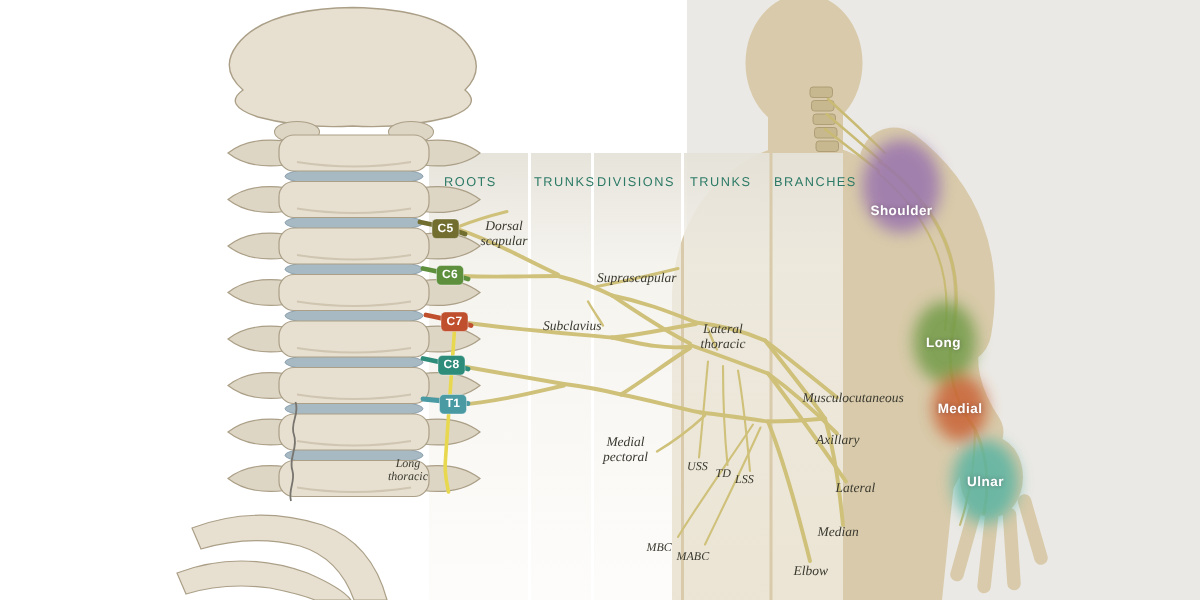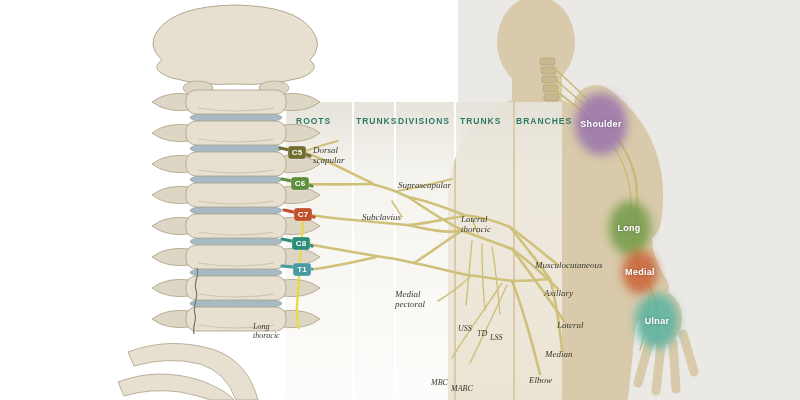--- a/index.html
+++ b/index.html
@@ -1,24 +1,24 @@
 <!DOCTYPE html>
 <html><head>
 <meta charset="utf-8">
 <style>
   html,body{margin:0;padding:0;background:#fff;}
   .stage{position:relative;width:800px;height:400px;background:#fff;overflow:hidden;
          font-family:"Liberation Sans",sans-serif;}
   .stage svg{position:absolute;left:0;top:0;}
-  .col-header{position:absolute;font-size:8.5px;font-weight:bold;letter-spacing:1px;
+  .col-header{position:absolute;font-size:8.5px;font-weight:normal;letter-spacing:1px;
               color:#2c7a66;white-space:nowrap;}
   .nerve-label{position:absolute;font-family:"Liberation Serif",serif;font-style:italic;
                font-size:9px;color:#3a392f;line-height:1.08;white-space:nowrap;}
-  .nerve-label.small{font-size:8px;margin-top:18px;}
-  .nerve-label.wrap{white-space:normal;}
+  .nerve-label.small{font-size:8px;}
+  .nerve-label.wrap{white-space:normal;text-align:center;}
   .root-label{position:absolute;transform:translate(-50%,-50%);font-size:8px;font-weight:bold;
               color:#ffffff;letter-spacing:.2px;}
   .region-label{position:absolute;transform:translate(-50%,-50%);font-size:9px;font-weight:bold;
                 color:#ffffff;letter-spacing:.3px;text-shadow:0 0 3px rgba(60,40,60,.4);}
 </style>
 </head>
 <body>
 
 <div class="stage">
 
@@ -195,18 +195,18 @@
   <div class="nerve-label" style="left:557px;top:321px">Lateral</div>
   <div class="nerve-label" style="left:545px;top:350px">Median</div>
   <div class="nerve-label" style="left:529px;top:376px">Elbow</div>
   <div class="nerve-label wrap small" style="left:253px;top:305px;width:38px">Long thoracic</div>
   <div class="nerve-label small" style="left:458px;top:307px">USS</div>
   <div class="nerve-label small" style="left:477px;top:312px">TD</div>
   <div class="nerve-label small" style="left:490px;top:316px">LSS</div>
   <div class="nerve-label small" style="left:431px;top:361px">MBC</div>
   <div class="nerve-label small" style="left:451px;top:367px">MABC</div>
 
-  <div class="region-label" style="left:601px;top:124px">Shoulder</div>
+  <div class="region-label" style="left:601px;top:140px">Shoulder</div>
   <div class="region-label" style="left:629px;top:228px">Long</div>
   <div class="region-label" style="left:640px;top:272px">Medial</div>
   <div class="region-label" style="left:657px;top:321px">Ulnar</div>
 
 </div>
 
 </body></html>

